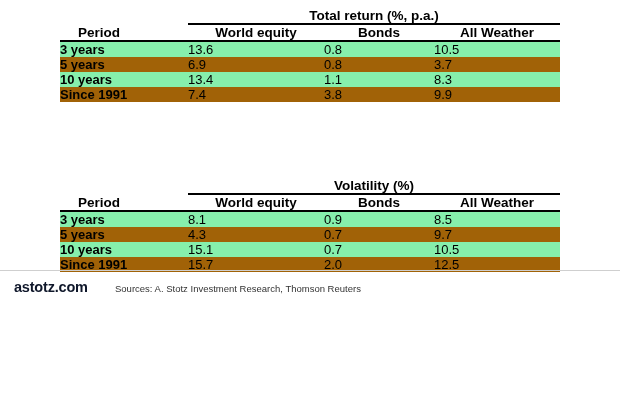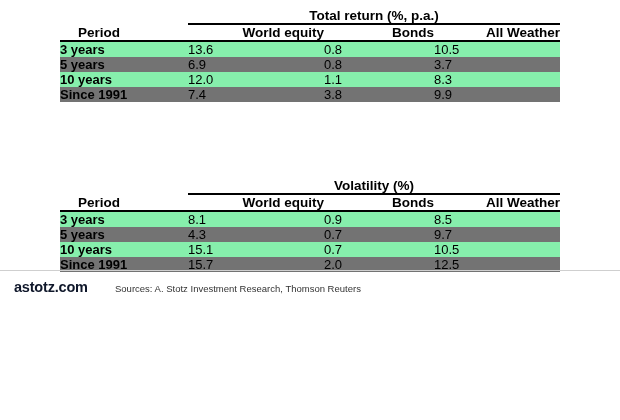--- a/index.html
+++ b/index.html
@@ -51,21 +51,21 @@
     padding: 2px 0 4px 0;
     border-bottom: 2px solid #000000;
   }
   .suptitle-spacer {
     border: none;
   }
 
   .colhead {
     font-weight: bold;
     font-size: 13.5px;
-    text-align: right;
+    text-align: center;
     padding: 6px 0 5px 0;
     border-bottom: 2px solid #000000;
   }
   .colhead.period {
     text-align: left;
     padding-left: 18px;
   }
 
   .row-period {
     font-weight: bold;
@@ -75,21 +75,21 @@
   }
   .row-val {
     font-size: 13px;
     text-align: left;
     padding: 4px 0 4px 0;
   }
   tr.shaded td {
     background: #86efac;
   }
   tr.plain td {
-    background: #737373;
+    background: #a16207;
   }
 
   
   col.c-period { width: 128px; }
   col.c-we { width: 136px; }
   col.c-bonds { width: 110px; }
   col.c-aw { width: 126px; }
 
   
   .footer {
@@ -151,21 +151,21 @@
           <td class="row-val">10.5</td>
         </tr>
         <tr class="plain">
           <td class="row-period">5 years</td>
           <td class="row-val">6.9</td>
           <td class="row-val">0.8</td>
           <td class="row-val">3.7</td>
         </tr>
         <tr class="shaded">
           <td class="row-period">10 years</td>
-          <td class="row-val">12.0</td>
+          <td class="row-val">13.4</td>
           <td class="row-val">1.1</td>
           <td class="row-val">8.3</td>
         </tr>
         <tr class="plain">
           <td class="row-period">Since 1991</td>
           <td class="row-val">7.4</td>
           <td class="row-val">3.8</td>
           <td class="row-val">9.9</td>
         </tr>
       </tbody>

